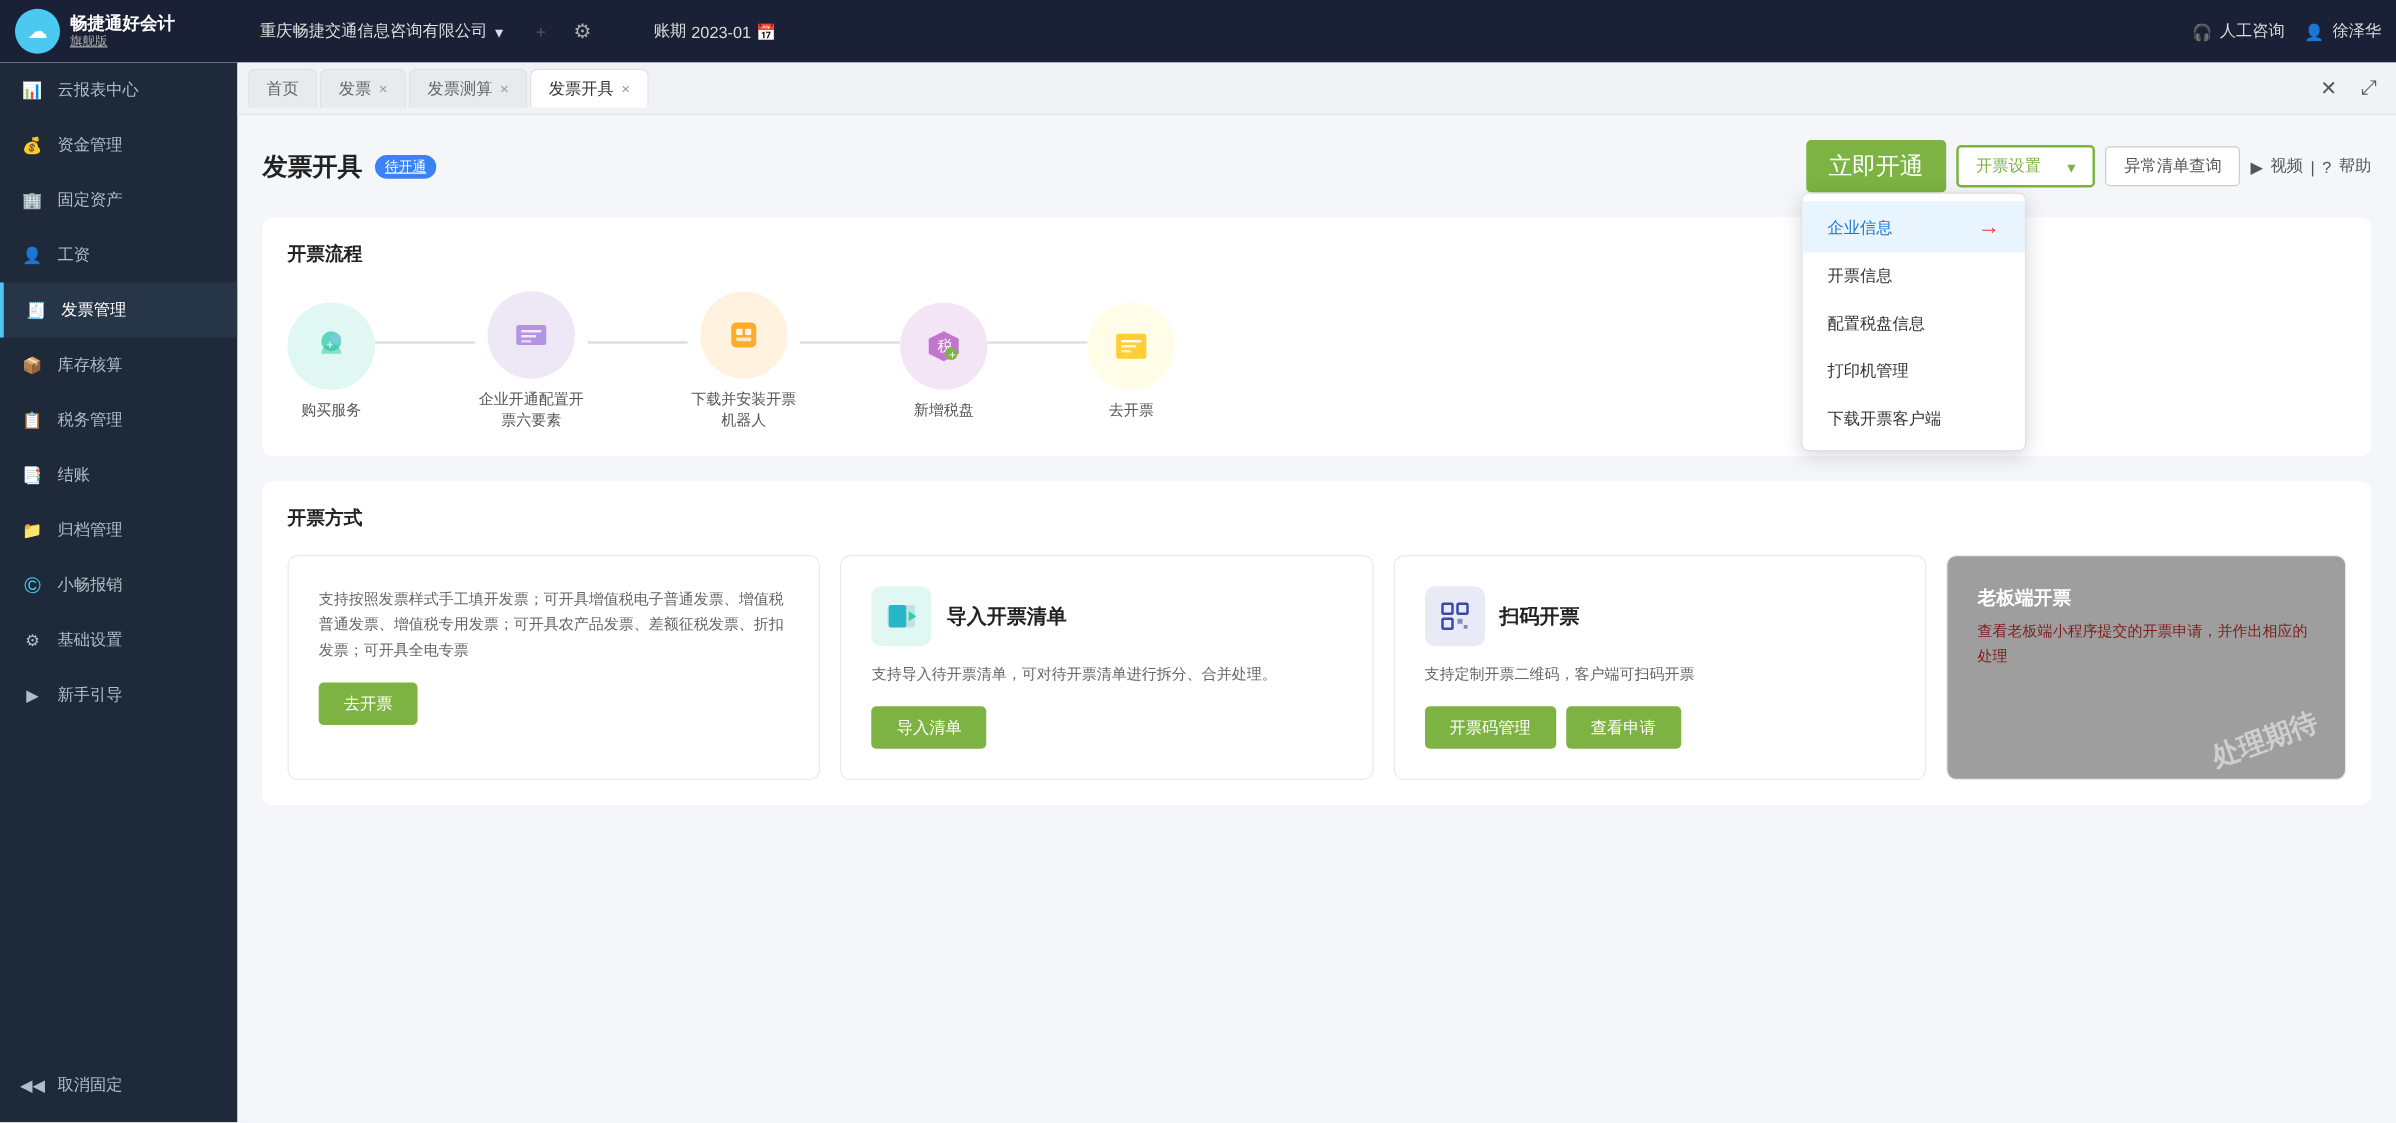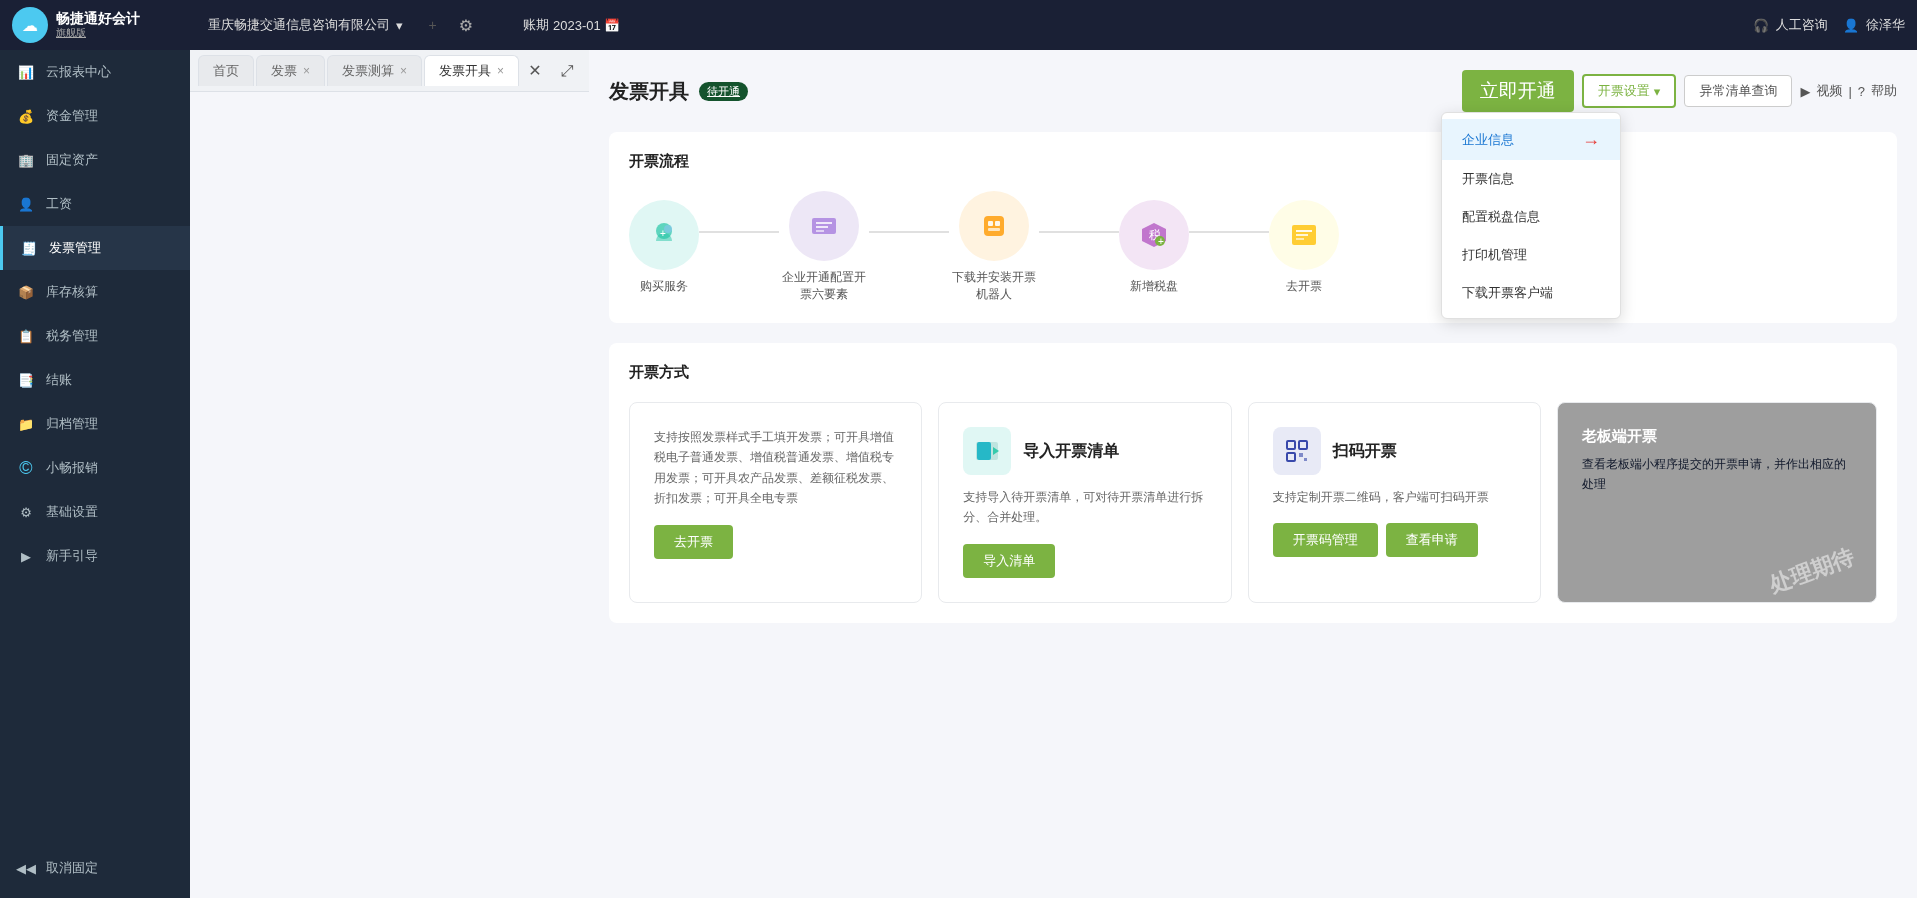--- a/index.html
+++ b/index.html
@@ -3,21 +3,21 @@
   <meta charset="utf-8">
   <style>
     * { box-sizing: border-box; margin: 0; padding: 0; }
     body { font-family: 'Microsoft YaHei', Arial, sans-serif; font-size: 14px; color: #333; background: #f0f2f5; overflow: hidden; }
 
     
     .app-container { display: flex; flex-direction: column; height: 898px; width: 1917px; }
     .top-bar { height: 50px; background: #1a2035; display: flex; align-items: center; padding: 0 12px; gap: 16px; flex-shrink: 0; }
     .main-area { display: flex; flex: 1; overflow: hidden; }
     .sidebar { width: 190px; background: #1e2a3a; flex-shrink: 0; display: flex; flex-direction: column; overflow-y: auto; }
-    .content-area { flex: 1; display: flex; flex-direction: row; overflow: hidden; background: #f5f6fa; }
+    .content-area { flex: 1; display: flex; flex-direction: column; overflow: hidden; background: #f5f6fa; }
     .tab-bar { height: 42px; background: #f0f2f5; display: flex; align-items: center; padding: 0 8px; gap: 2px; border-bottom: 1px solid #dde1e7; flex-shrink: 0; }
     .page-content { flex: 1; overflow-y: auto; padding: 20px; position: relative; }
 
     
     .logo-area { display: flex; align-items: center; gap: 8px; width: 170px; }
     .logo-icon { width: 36px; height: 36px; background: #4cc9f0; border-radius: 50%; display: flex; align-items: center; justify-content: center; color: white; font-size: 16px; }
     .logo-text { color: white; font-size: 14px; font-weight: bold; line-height: 1.2; }
     .logo-sub { color: #aaa; font-size: 10px; text-decoration: underline; }
     .company-selector { display: flex; align-items: center; gap: 6px; color: #ddd; font-size: 13px; cursor: pointer; padding: 6px 10px; border-radius: 4px; }
     .top-divider { color: #555; }
@@ -35,24 +35,24 @@
 
     
     .tab { display: flex; align-items: center; gap: 6px; padding: 6px 14px; border-radius: 6px 6px 0 0; font-size: 13px; cursor: pointer; color: #666; background: #e8eaed; border: 1px solid #dde1e7; border-bottom: none; }
     .tab.active { background: white; color: #333; font-weight: 500; }
     .tab-close { color: #999; font-size: 12px; cursor: pointer; }
 
     
     .page-header { display: flex; align-items: center; justify-content: space-between; margin-bottom: 20px; }
     .page-title-area { display: flex; align-items: center; gap: 10px; }
     .page-title { font-size: 20px; font-weight: 600; color: #222; }
-    .status-badge { background: #14532d; color: white; font-size: 11px; padding: 2px 8px; border-radius: 10px; text-decoration: underline; }
+    .status-badge { background: #3b82f6; color: white; font-size: 11px; padding: 2px 8px; border-radius: 10px; text-decoration: underline; }
     .header-actions { display: flex; align-items: center; gap: 8px; position: relative; }
     .btn-primary { background: #7cb342; color: white; border: none; padding: 8px 18px; border-radius: 4px; cursor: pointer; font-size: 19px; font-weight: 500; }
-    .btn-outline { background: white; color: #7cb342; border: 2px solid #7cb342; padding: 6px 14px; border-radius: 4px; cursor: pointer; font-size: 13px; display: flex; align-items: center; gap: 4px; }
+    .btn-outline { background: white; color: #7cb342; border: 2px solid #7cb342; padding: 6px 14px; border-radius: 4px; cursor: pointer; font-size: 13px; display: flex; align-items: center; gap: 21px; }
     .btn-outline-gray { background: white; color: #555; border: 1px solid #ccc; padding: 6px 14px; border-radius: 4px; cursor: pointer; font-size: 13px; display: flex; align-items: center; gap: 4px; }
 
     
     .section { background: white; border-radius: 8px; padding: 20px; margin-bottom: 20px; }
     .section-title { font-size: 15px; font-weight: 600; color: #222; margin-bottom: 20px; }
 
     
     .process-steps { display: flex; align-items: center; gap: 0; }
     .step-item { display: flex; flex-direction: column; align-items: center; gap: 8px; }
     .step-connector { width: 80px; height: 2px; background: #e0e0e0; margin-top: -30px; }
@@ -70,21 +70,21 @@
     .method-card.gray-overlay { background: #9e9e9e; position: relative; overflow: hidden; }
     .method-header { display: flex; align-items: center; gap: 12px; margin-bottom: 12px; }
     .method-icon { width: 48px; height: 48px; border-radius: 8px; display: flex; align-items: center; justify-content: center; font-size: 22px; }
     .method-icon.blue { background: #e3f2fd; color: #1565c0; }
     .method-icon.teal { background: #e0f7f4; color: #00796b; }
     .method-icon.indigo { background: #e8eaf6; color: #3949ab; }
     .method-title { font-size: 16px; font-weight: 600; color: #222; }
     .method-desc { font-size: 12px; color: #666; line-height: 1.7; margin-bottom: 16px; }
     .method-btn { background: #7cb342; color: white; border: none; padding: 8px 20px; border-radius: 4px; cursor: pointer; font-size: 13px; }
     .overlay-title { font-size: 15px; font-weight: 600; color: white; margin-bottom: 8px; }
-    .overlay-desc { font-size: 12px; color: #0f172a; line-height: 1.7; }
+    .overlay-desc { font-size: 12px; color: #7f1d1d; line-height: 1.7; font-family: Liberation Mono, monospace; }
     .overlay-watermark { position: absolute; bottom: 16px; right: 16px; font-size: 24px; color: rgba(255,255,255,0.3); font-weight: bold; }
 
     
     .dropdown-menu { position: absolute; top: 100%; right: 0; background: white; border: 1px solid #e0e0e0; border-radius: 6px; box-shadow: 0 4px 16px rgba(0,0,0,0.15); z-index: 1000; min-width: 180px; padding: 6px 0; margin-top: 4px; }
     .dropdown-item { padding: 10px 20px; font-size: 13px; color: #333; cursor: pointer; display: flex; align-items: center; gap: 8px; }
     .dropdown-item.active-item { background: #e8f5fe; color: #1976d2; }
     .red-arrow { color: #e53935; font-size: 18px; }
 
     
     ::-webkit-scrollbar { width: 4px; }

